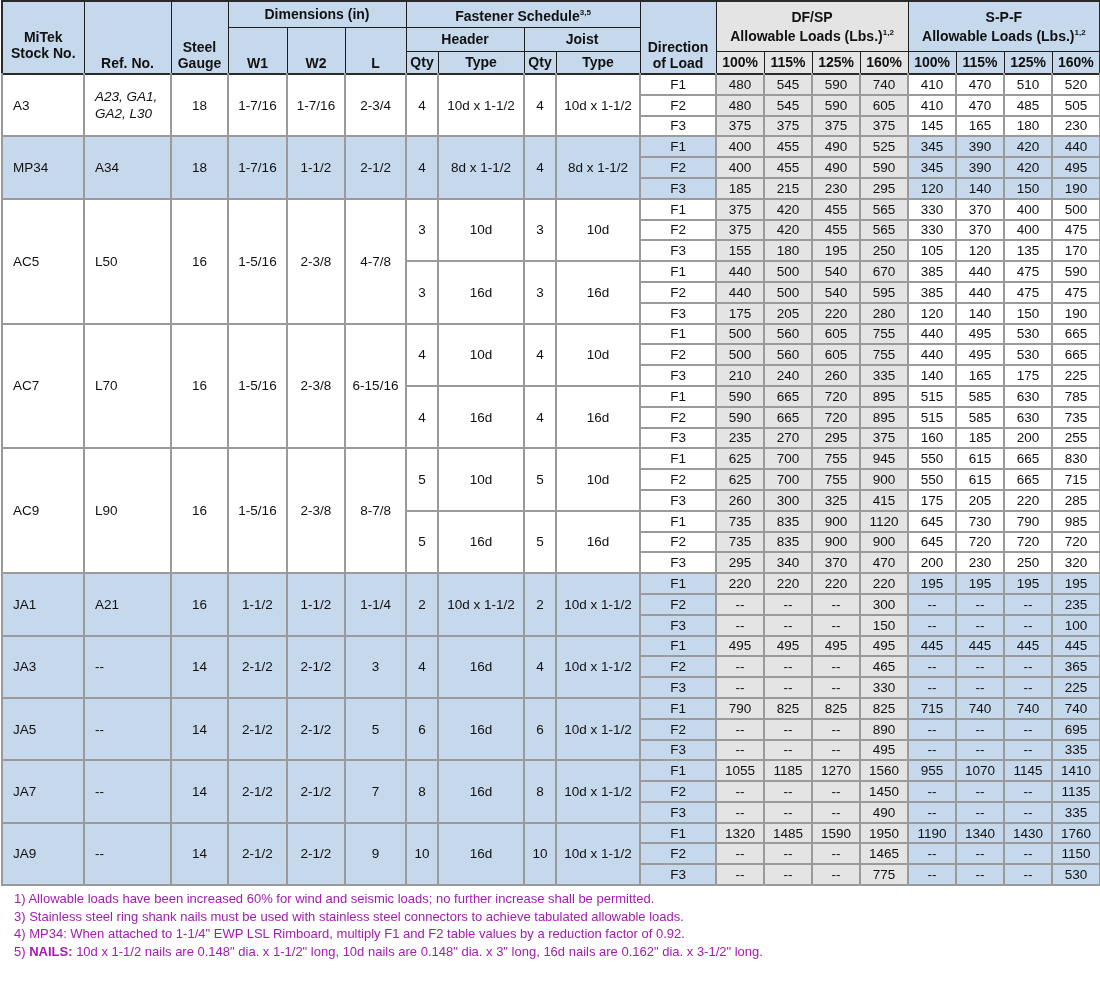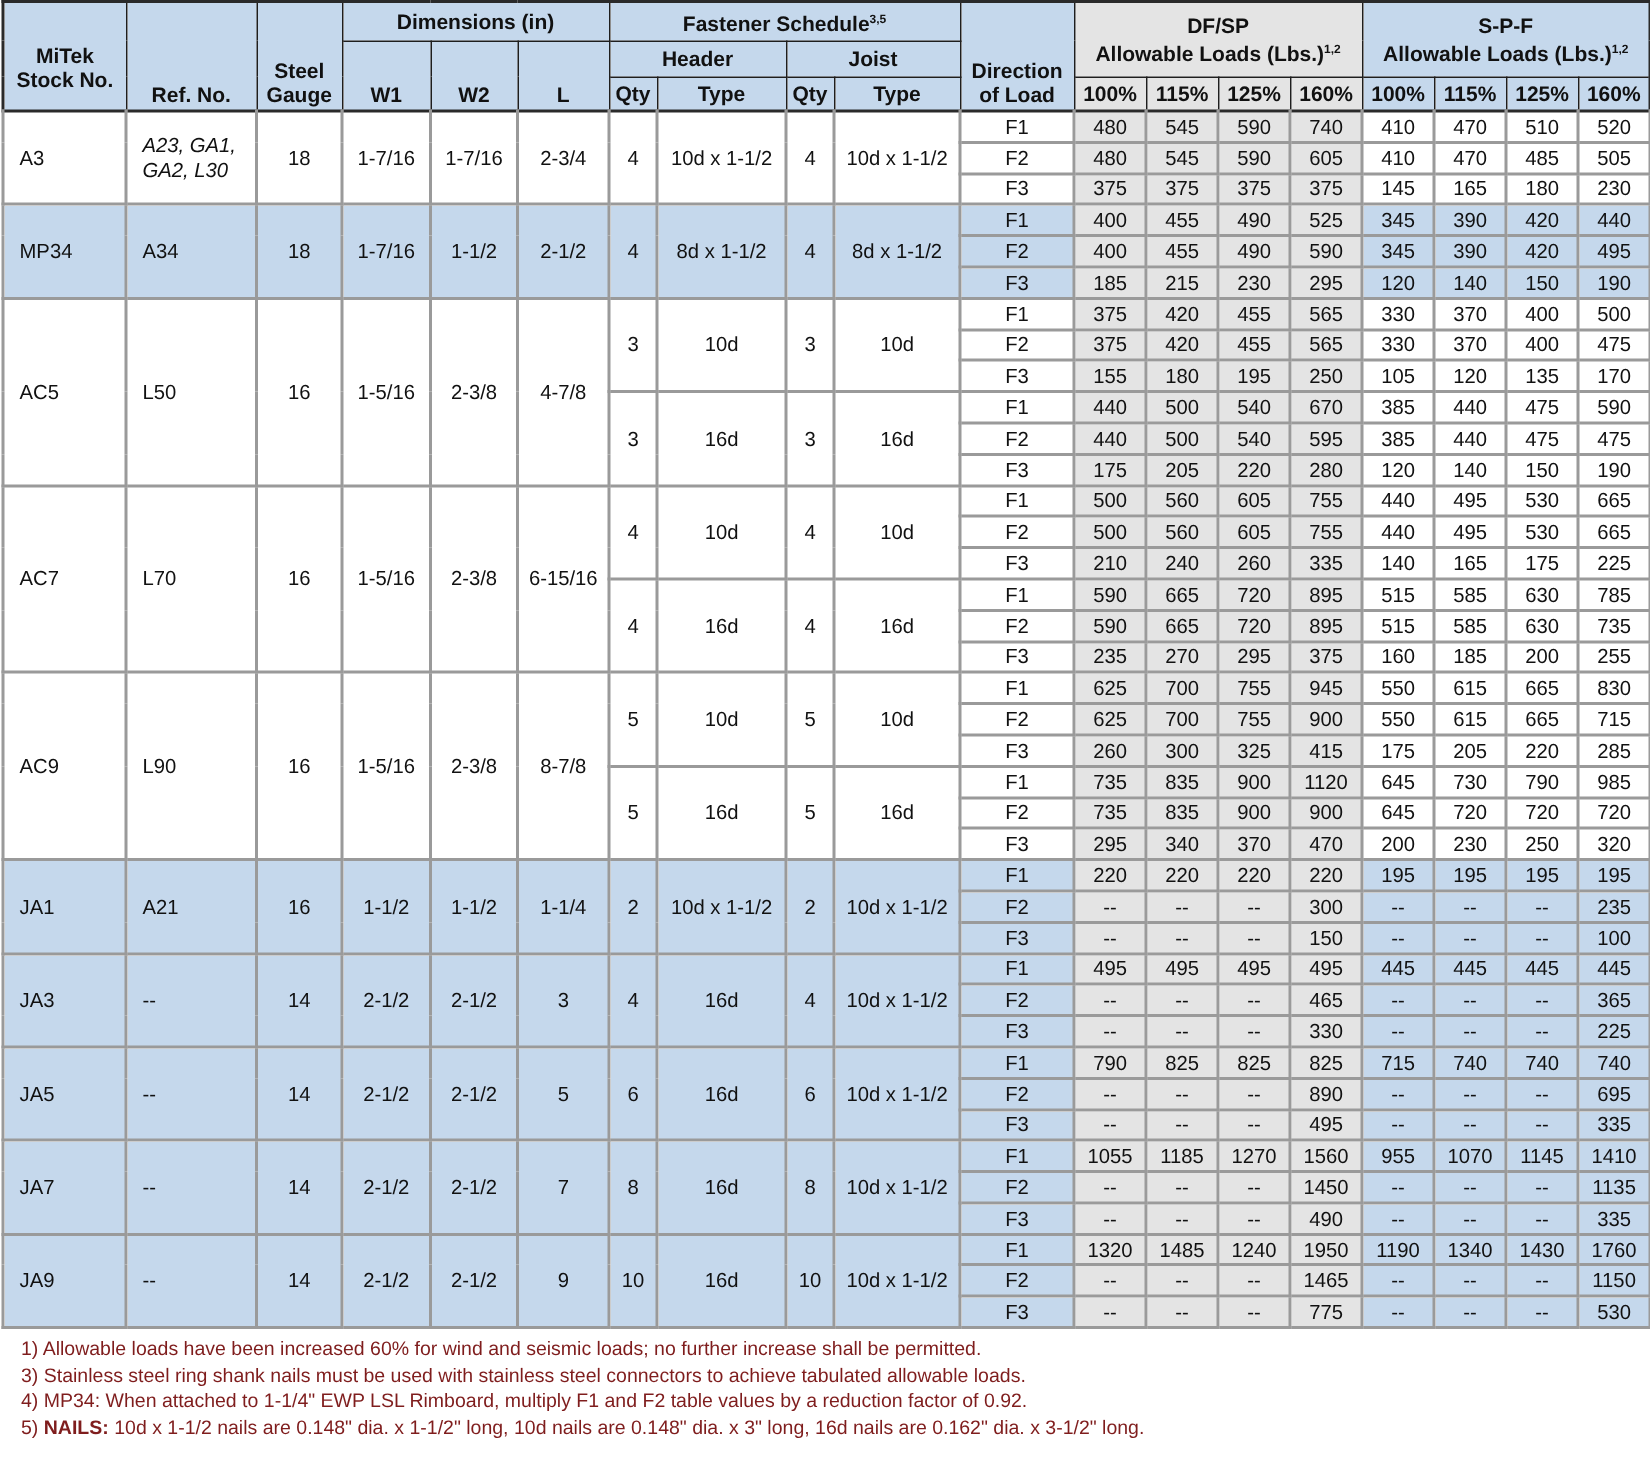--- a/index.html
+++ b/index.html
@@ -30,21 +30,21 @@
   table.spec thead th.df { background: #e4e4e4; text-align: center; }
   table.spec thead th sup { font-size: 8px; }
   table.spec tbody tr { height: 20.8px; }
   td.left { text-align: left !important; padding-left: 10px !important; }
   td.wrap { white-space: normal !important; line-height: 17px; font-style: italic; }
   .white td { background: #ffffff; }
   .blue td { background: #c5d8ec; }
   td.df { background: #e4e4e4 !important; }
   tr.grp-start td { border-top: 2px solid #2a2a2a; }
   table.spec { border: 2px solid #2a2a2a; }
-  .notes { margin: 4px 12px 0 14px; font-size: 13px; line-height: 17.5px; color: #7f1d1d; }
+  .notes { margin: 4px 12px 0 14px; font-size: 13px; line-height: 17.5px; color: #a21caf; }
   .notes div { white-space: nowrap; }
   .notes b { font-weight: bold; }
 </style>
 </head>
 <body>
 
 <table class="spec">
   <colgroup>
     <col style="width:82px">
       <col style="width:87px">
@@ -624,21 +624,21 @@
         <td rowspan="3">2-1/2</td>
         <td rowspan="3">2-1/2</td>
         <td rowspan="3">9</td>
         <td rowspan="3">10</td>
         <td rowspan="3">16d</td>
         <td rowspan="3">10</td>
         <td rowspan="3">10d x 1-1/2</td>
         <td>F1</td>
         <td class="df">1320</td>
         <td class="df">1485</td>
-        <td class="df">1240</td>
+        <td class="df">1590</td>
         <td class="df">1950</td>
         <td>1190</td>
         <td>1340</td>
         <td>1430</td>
         <td>1760</td>
       </tr>
       <tr class="blue">
         <td>F2</td>
         <td class="df">--</td>
         <td class="df">--</td>

